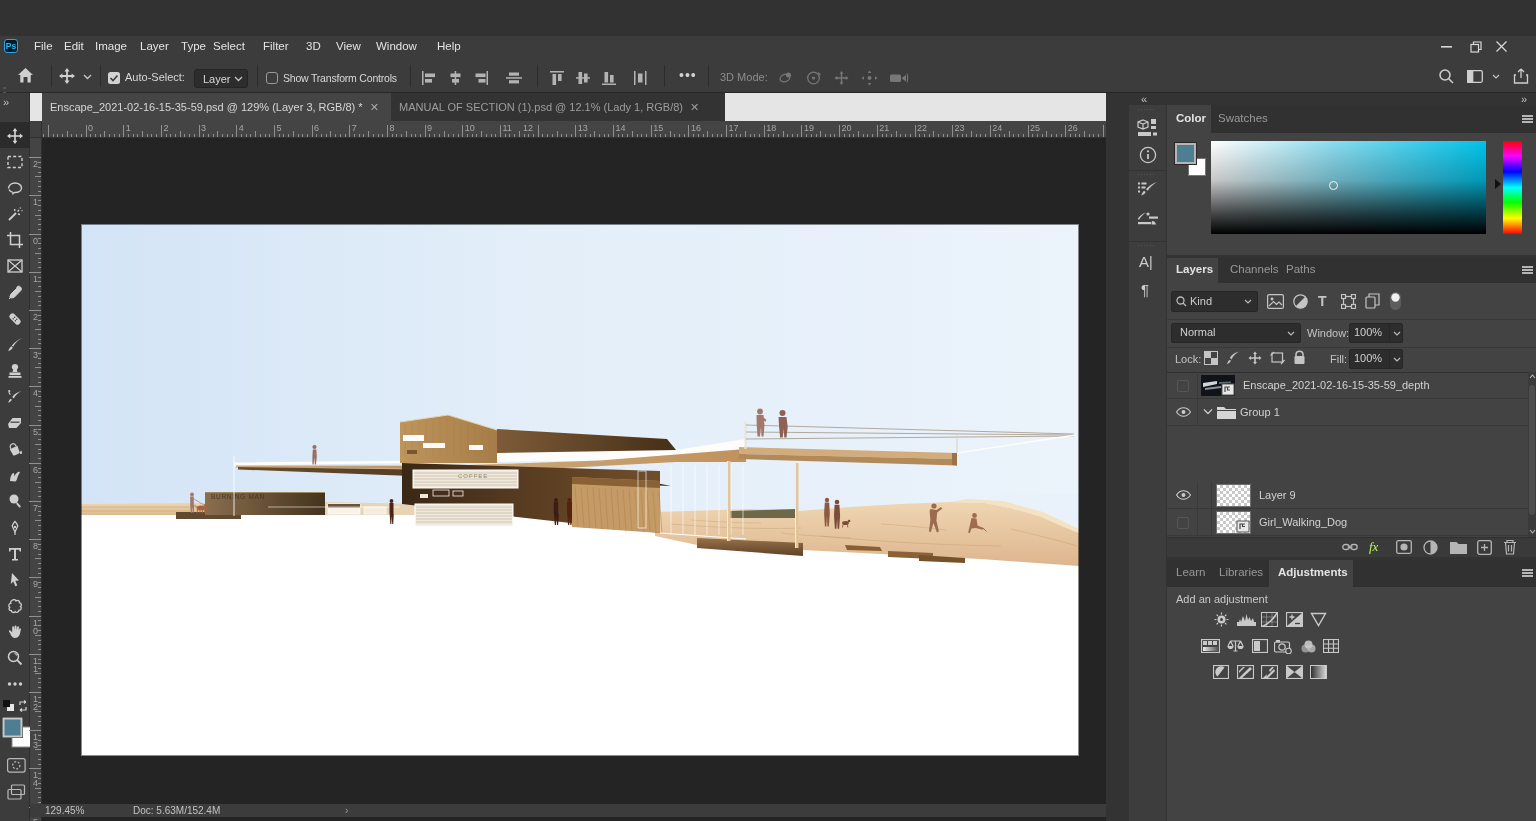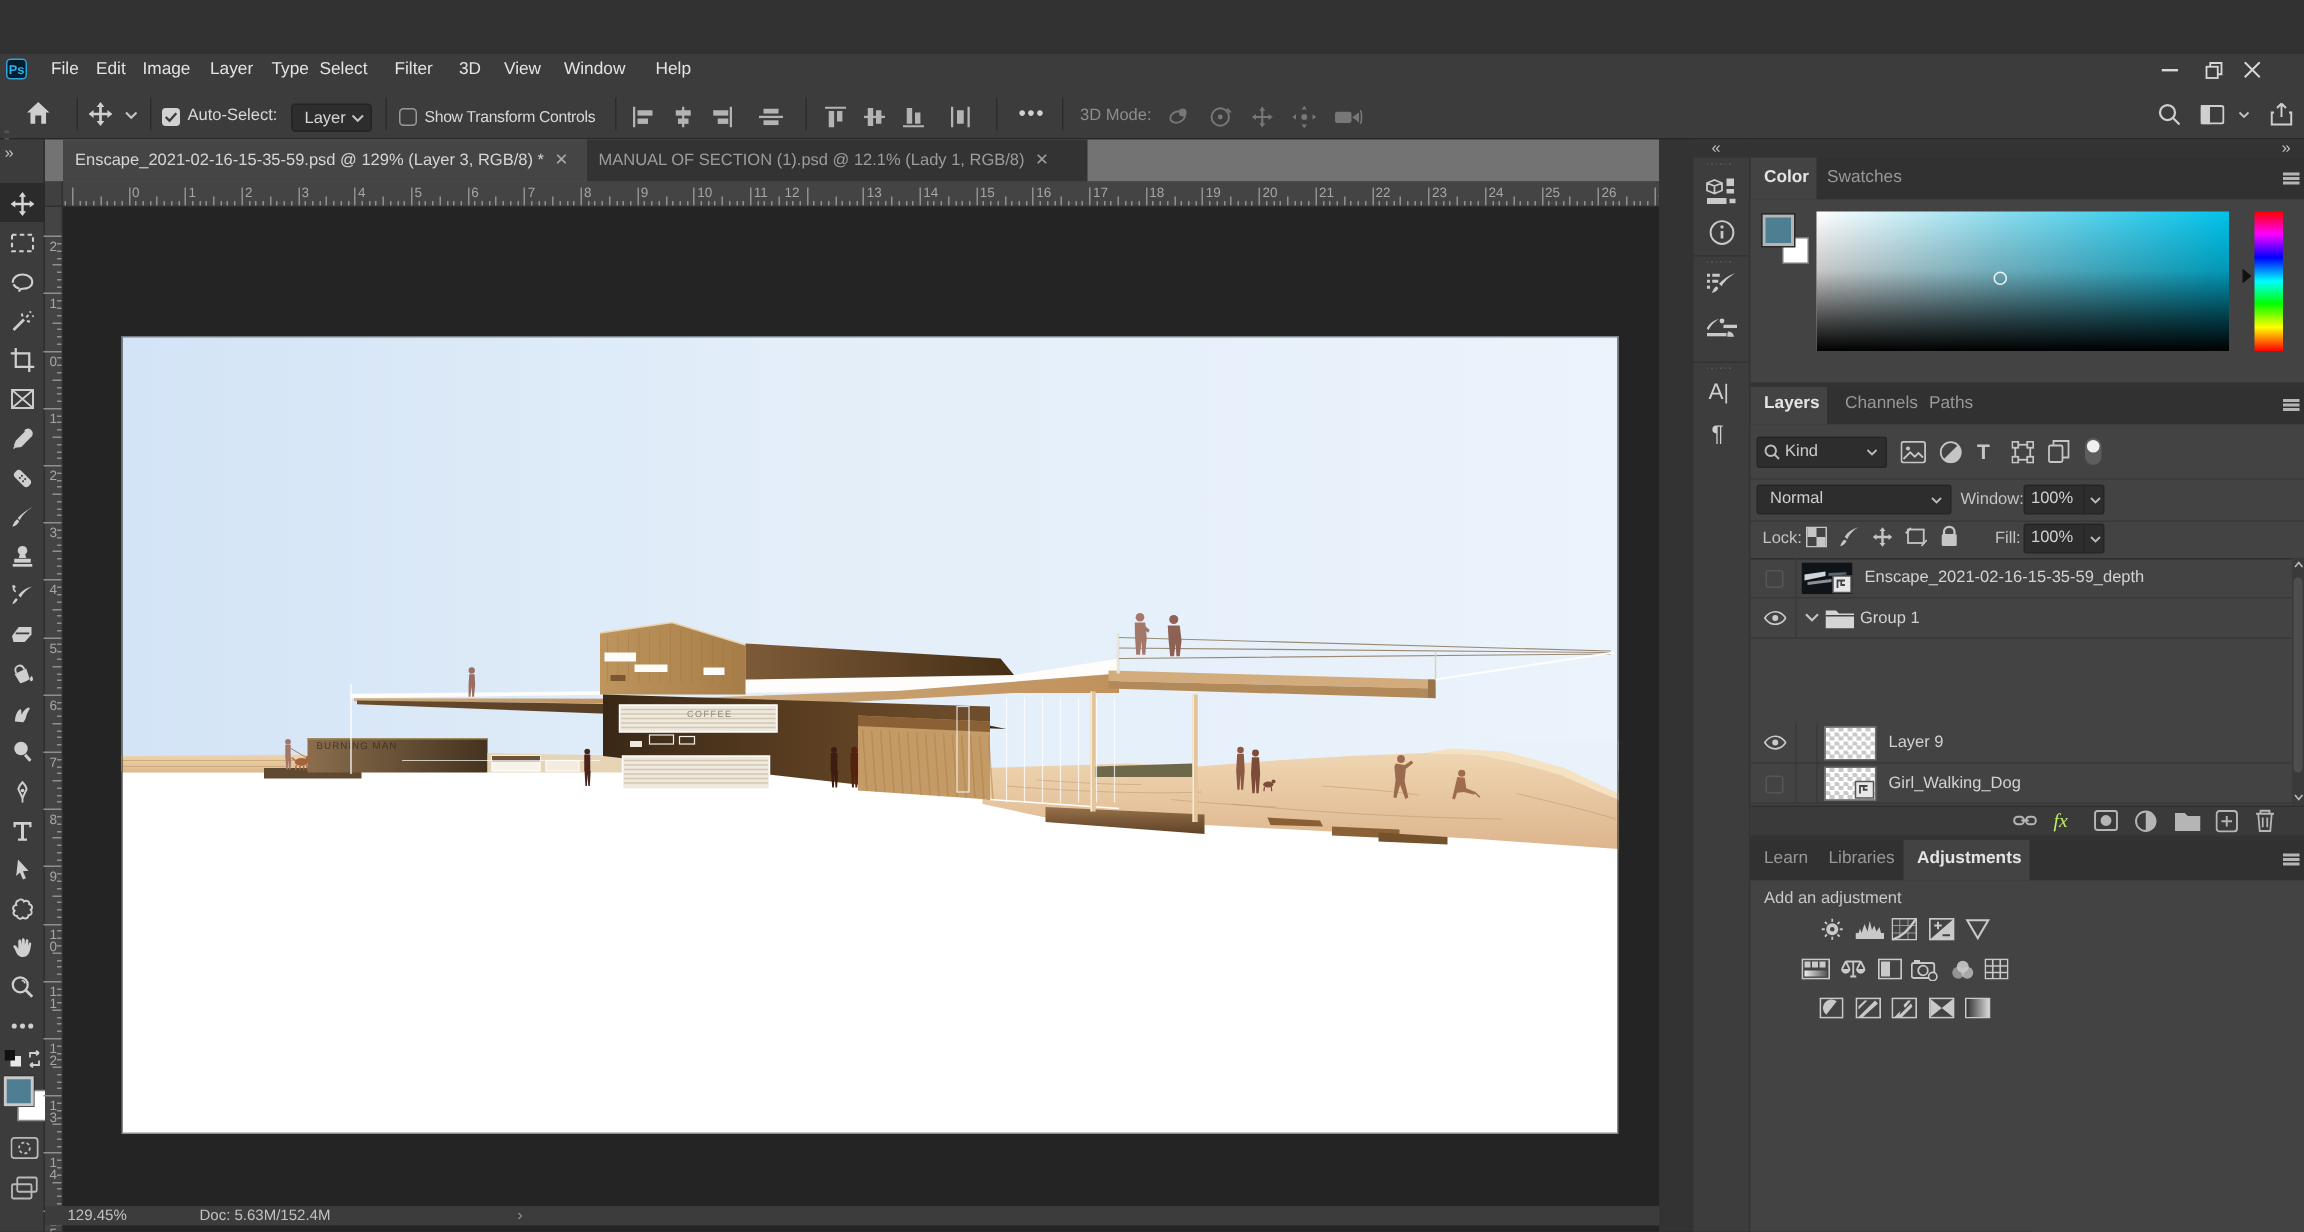--- a/index.html
+++ b/index.html
@@ -17,21 +17,21 @@
   #options { left:0; top:22px; width:1536px; height:35px; background:#3c3c3c; border-bottom:1px solid #272727; color:#d8d8d8; font-size:11px; }
   .vsep { position:absolute; width:1px; background:#2c2c2c; top:7px; height:22px; }
   .obtxt { position:absolute; top:13px; }
   .gray { color:#8d8d8d; }
   .dd { position:absolute; background:#2d2d2d; border:1px solid #242424; border-radius:3px; color:#d6d6d6; }
   
   #toolbar { left:0; top:57px; width:30px; height:764px; background:#3c3c3c; border-right:1px solid #2e2e2e; }
   .tool { position:absolute; left:0; width:30px; height:26px; }
   .tool svg { position:absolute; left:7px; top:5px; }
   
-  #tabbar { left:30px; top:57px; width:1076px; height:28px; background:#737373; }
+  #tabbar { left:30px; top:57px; width:1076px; height:28px; background:#e5e5e5; }
   .dtab { position:absolute; top:0; height:28px; font-size:11px; line-height:28px; padding-left:8px; white-space:nowrap; overflow:hidden; }
   #hruler { left:42px; top:85px; width:1064px; height:17px; background:#444444; border-bottom:1px solid #303030; }
   #vruler { left:30px; top:102px; width:12px; height:706px; background:#444444; border-right:1px solid #303030; }
   #rcorner { left:30px; top:85px; width:12px; height:17px; background:#404040; border-right:1px solid #303030; border-bottom:1px solid #303030; }
   .rnum { position:absolute; color:#a6a6a6; font-size:9px; }
   .vnum { position:absolute; left:1px; color:#a6a6a6; font-size:9px; line-height:8px; text-align:center; width:9px; }
   #canvas { left:42px; top:102px; width:1064px; height:706px; background:#242424; overflow:hidden; }
   #statusbar { left:30px; top:768px; width:1076px; height:13px; background:#3c3c3c; color:#c2c2c2; font-size:10px; }
   #art { position:absolute; left:39px; top:86px; width:998px; height:532px; }
   

